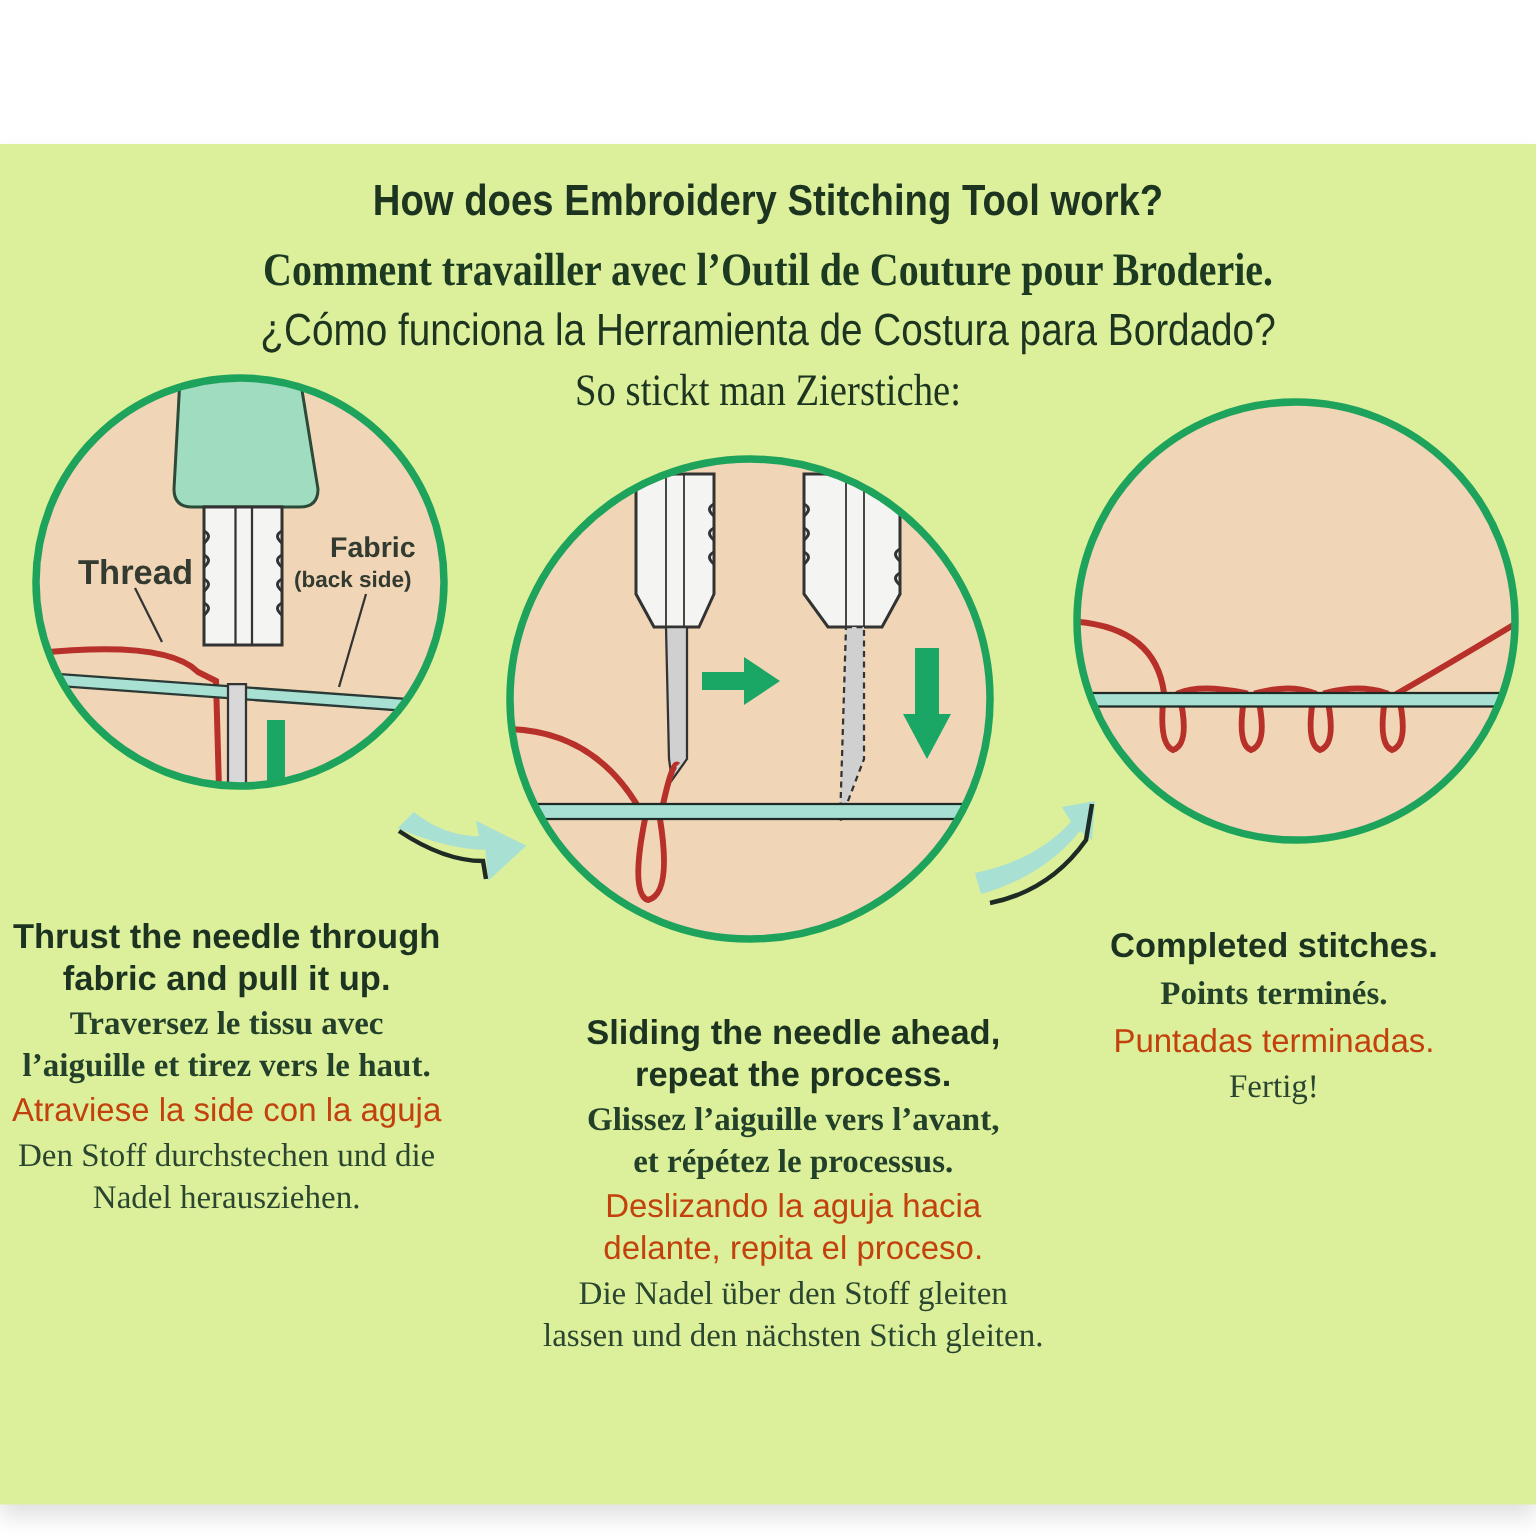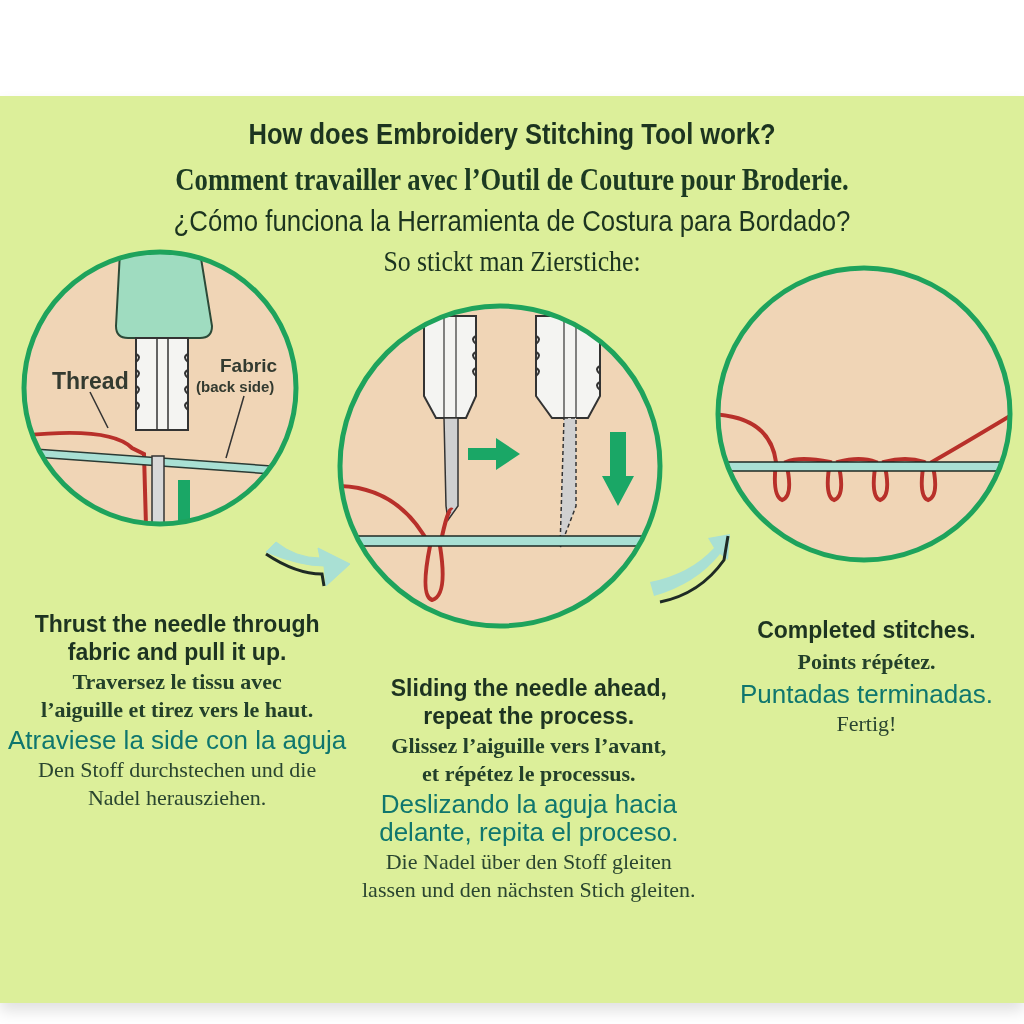--- a/index.html
+++ b/index.html
@@ -7,21 +7,21 @@
   .panel { position:absolute; left:0; top:96px; width:1024px; height:907px; background:#dcef9a; box-shadow:0 8px 14px rgba(0,0,0,0.12); }
   .title-block { position:absolute; left:0; top:0; width:1024px; text-align:center; color:#1f3b1f; }
   .t-en { position:absolute; top:22px; left:0; width:1024px; font-family:"Liberation Sans", sans-serif; font-weight:bold; font-size:29px; transform:scaleX(0.88); color:#1c3420; }
   .t-fr { position:absolute; top:66px; left:0; width:1024px; font-family:"Liberation Serif", serif; font-weight:bold; font-size:31px; transform:scaleX(0.86); color:#1c3a22; }
   .t-es { position:absolute; top:108px; left:0; width:1024px; font-family:"Liberation Sans", sans-serif; font-size:30px; transform:scaleX(0.86); color:#1c3420; }
   .t-de { position:absolute; top:148px; left:0; width:1024px; font-family:"Liberation Serif", serif; font-size:30px; transform:scaleX(0.86); color:#1c3420; }
   svg.art { position:absolute; left:0; top:0; }
   .txt { position:absolute; color:#1e3a22;text-align:center; }
   .en { font-family:"Liberation Sans", sans-serif; font-weight:bold; font-size:23px; line-height:28px; color:#1d3321; }
   .fr { font-family:"Liberation Serif", serif; font-weight:bold; font-size:22px; line-height:28px; color:#23402a; }
-  .es { font-family:"Liberation Sans", sans-serif; font-size:26px; line-height:28px; color:#0f766e; }
+  .es { font-family:"Liberation Sans", sans-serif; font-size:22px; line-height:28px; color:#c2410c; }
   .de { font-family:"Liberation Serif", serif; font-size:22px; line-height:28px; color:#2a4530; }
   .line { display:block; white-space:nowrap; }
   .label { position:absolute; font-family:"Liberation Sans", sans-serif; font-weight:bold; color:#333a30; }
 </style>
 </head>
 <body>
 
 <div class="panel">
 
   <div class="title-block">
@@ -156,21 +156,21 @@
         <span class="line">Die Nadel über den Stoff gleiten</span>
         <span class="line">lassen und den nächsten Stich gleiten.</span>
       </div>
   </div>
 
   <div class="txt" style="left:740px; top:520px;">
     <div class="en">
         <span class="line">Completed stitches.</span>
       </div>
     <div class="fr" style="margin-top:4px;">
-        <span class="line">Points répétez.</span>
+        <span class="line">Points terminés.</span>
       </div>
     <div class="es" style="margin-top:4px;">
         <span class="line">Puntadas terminadas.</span>
       </div>
     <div class="de" style="margin-top:2px;">
         <span class="line">Fertig!</span>
       </div>
   </div>
 </div>
 

